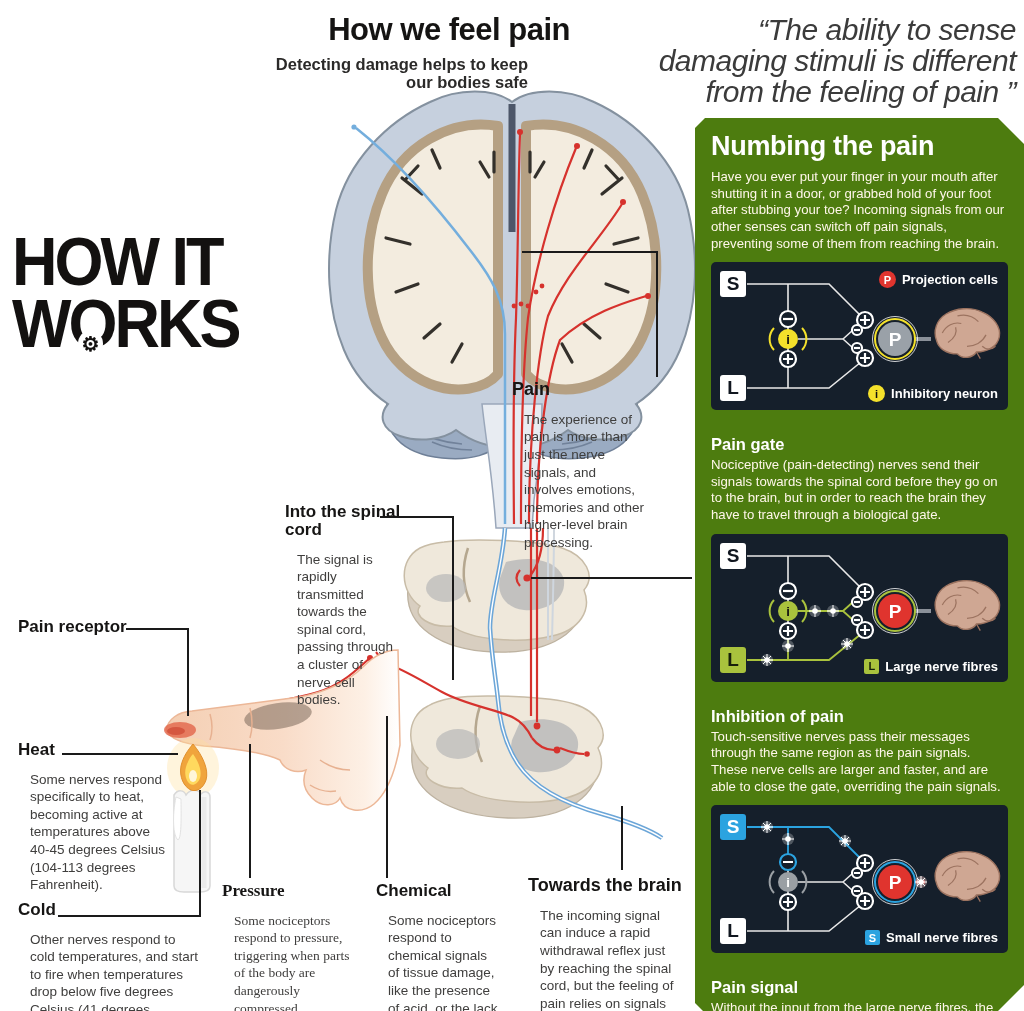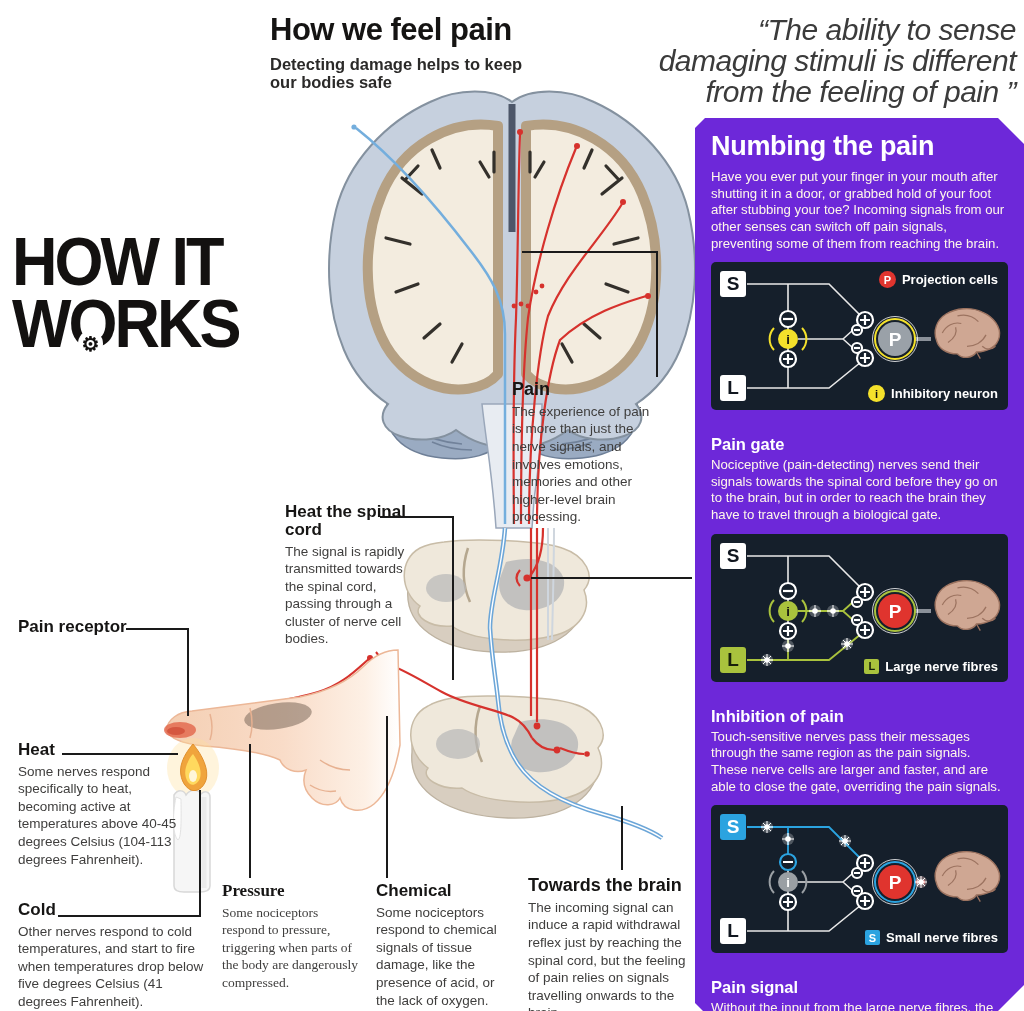--- a/index.html
+++ b/index.html
@@ -1,53 +1,53 @@
 <!DOCTYPE html>
 <html><head>
 <meta charset="utf-8">
 <style>
   html,body{margin:0;padding:0;}
   body{width:1024px;height:1011px;position:relative;background:#ffffff;overflow:hidden;
        font-family:"Liberation Sans",sans-serif;color:#1a1a1a;}
   .abs{position:absolute;}
 
   
-  .title-block{left:270px;top:12px;width:300px;}
+  .title-block{left:270px;top:12px;width:300px;text-align:right;}
   .main-title{font-size:31px;font-weight:800;letter-spacing:-0.5px;color:#151413;margin:0;}
   .main-sub{font-size:16.5px;font-weight:700;color:#2b2a29;width:258px;line-height:1.12;margin-top:7px;}
 
   
   .quote{right:8px;top:14px;width:446px;text-align:right;font-style:italic;font-weight:500;
          font-size:30px;line-height:1.04;color:#3b3b3b;letter-spacing:-0.5px;}
 
   
   .logo{left:12px;top:231px;width:290px;font-weight:900;font-size:63px;line-height:0.9;
         letter-spacing:-3px;color:#131110;transform:scaleY(1.08);transform-origin:top left;}
   .logo-line{display:block;}
   .gear-wrap{position:absolute;left:66px;top:92px;width:25px;height:25px;background:#ffffff;
              border-radius:50%;display:flex;align-items:center;justify-content:center;}
   .gear-wrap span{font-size:20px;letter-spacing:0;transform:scaleY(0.93);}
 
   
   .lbl h3{font-size:17px;font-weight:800;color:#161514;margin:0 0 4px 0;line-height:1.05;}
-  .lbl p{font-size:13.5px;color:#3f3e3d;margin:0;line-height:1.3;}
+  .lbl p{font-size:13.5px;color:#3f3e3d;margin:12px;line-height:1.3;}
   .lbl.right{text-align:left;}
   .lbl-pain-receptor{left:18px;top:618px;width:172px;}
   .lbl-heat{left:18px;top:741px;width:162px;}
   .lbl-cold{left:18px;top:901px;width:196px;}
   .lbl-pressure{left:222px;top:882px;width:142px;font-family:Liberation Serif, serif;}
   .lbl-chemical{left:376px;top:882px;width:138px;}
   .lbl-towards{left:528px;top:876px;width:167px;}
   .lbl-towards h3{font-size:18px;}
   .lbl-into{left:285px;top:503px;width:122px;}
   .lbl-pain{left:512px;top:380px;width:148px;}
   .lbl-pain h3{font-size:18px;}
 
   
-  .panel{left:695px;top:118px;width:329px;height:893px;background:#6d28d9;box-sizing:border-box;
+  .panel{left:695px;top:118px;width:329px;height:893px;background:#4d7c0f;box-sizing:border-box;
          padding:13px 16px 12px 16px;
          clip-path:polygon(0 10px,10px 0,calc(100% - 26px) 0,100% 26px,100% calc(100% - 26px),calc(100% - 26px) 100%,8px 100%,0 calc(100% - 8px));}
   .panel h2{font-size:27px;font-weight:800;color:#ffffff;margin:0 0 7px 0;letter-spacing:-0.3px;}
   .panel .intro,.panel .sec p{font-size:13.2px;line-height:1.26;color:#fff7ea;margin:0;}
   .panel .sec h4{font-size:16.5px;font-weight:800;color:#ffffff;margin:25px 0 3px 0;}
 
   .diagram{position:relative;width:297px;height:148px;background:#151F2B;border-radius:5px;margin:10px 0 2px 0;}
   .diagram svg{position:absolute;left:0;top:0;}
   .slbox{position:absolute;width:26px;height:26px;border-radius:3px;background:#ffffff;color:#10161f;
          font-size:19px;font-weight:800;display:flex;align-items:center;justify-content:center;}
@@ -265,21 +265,21 @@
 </div>
 <div class="abs lbl lbl-chemical">
   <h3>Chemical</h3>
   <p>Some nociceptors respond to chemical signals of tissue damage, like the presence of acid, or the lack of oxygen.</p>
 </div>
 <div class="abs lbl right lbl-towards">
   <h3>Towards the brain</h3>
   <p>The incoming signal can induce a rapid withdrawal reflex just by reaching the spinal cord, but the feeling of pain relies on signals travelling onwards to the brain.</p>
 </div>
 <div class="abs lbl lbl-into">
-  <h3>Heat the spinal cord</h3>
+  <h3>Into the spinal cord</h3>
   <p>The signal is rapidly transmitted towards the spinal cord, passing through a cluster of nerve cell bodies.</p>
 </div>
 <div class="abs lbl right lbl-pain">
   <h3>Pain</h3>
   <p>The experience of pain is more than just the nerve signals, and involves emotions, memories and other higher-level brain processing.</p>
 </div>
 
 <div class="abs panel">
   <h2>Numbing the pain</h2>
   <p class="intro">Have you ever put your finger in your mouth after shutting it in a door, or grabbed hold of your foot after stubbing your toe? Incoming signals from our other senses can switch off pain signals, preventing some of them from reaching the brain.</p>

